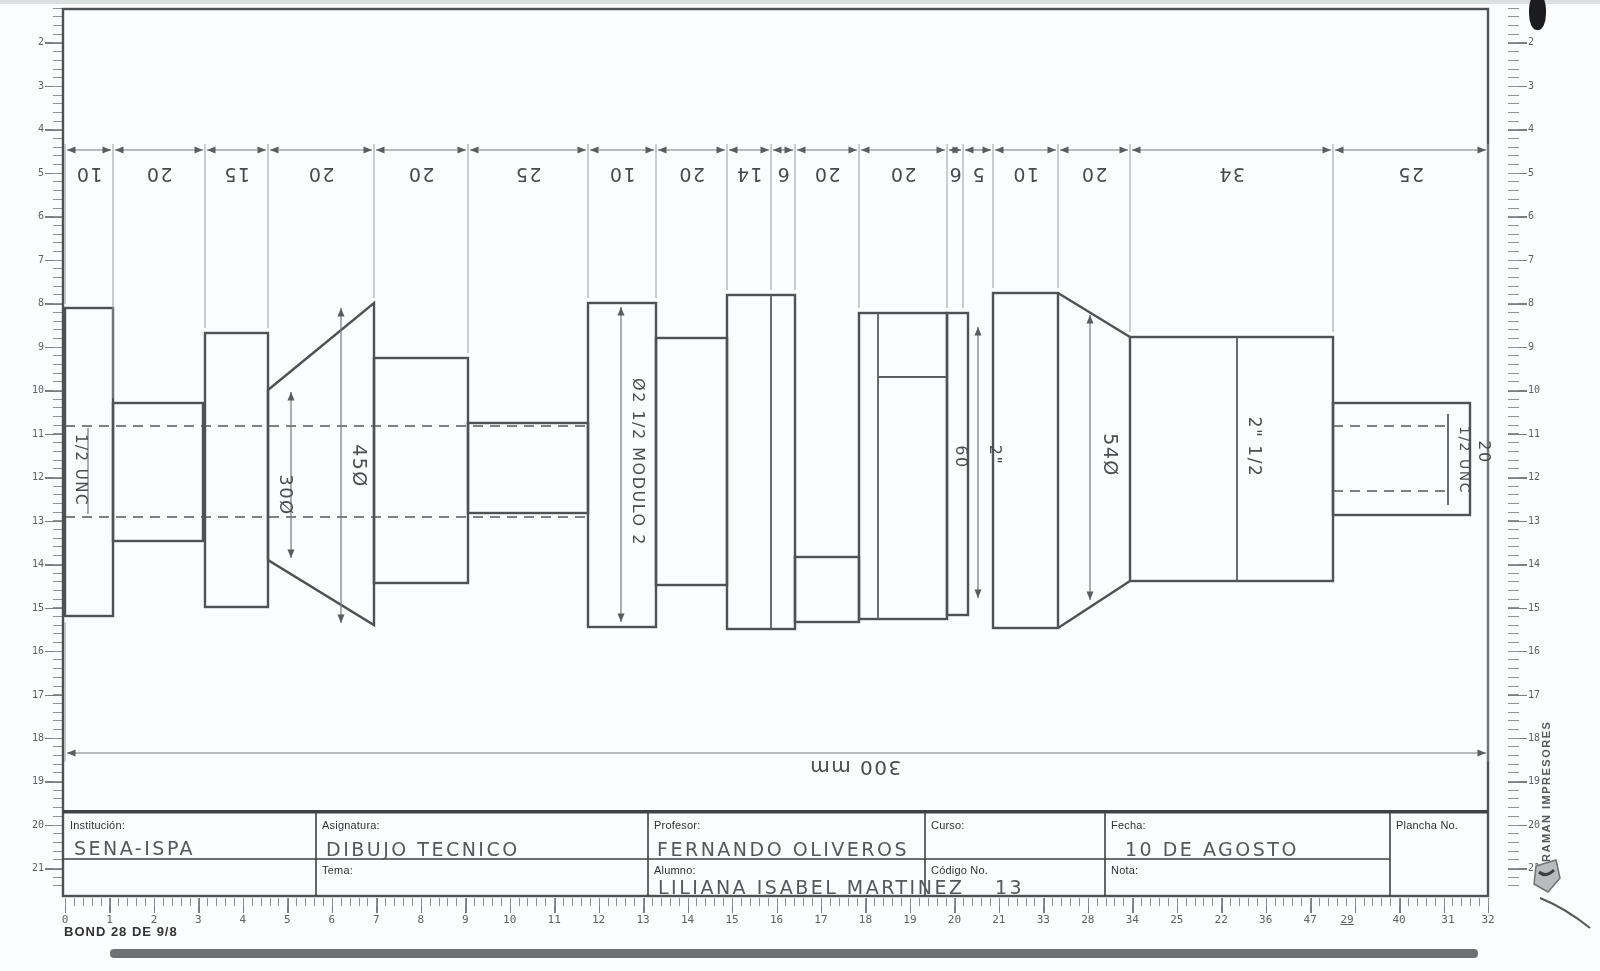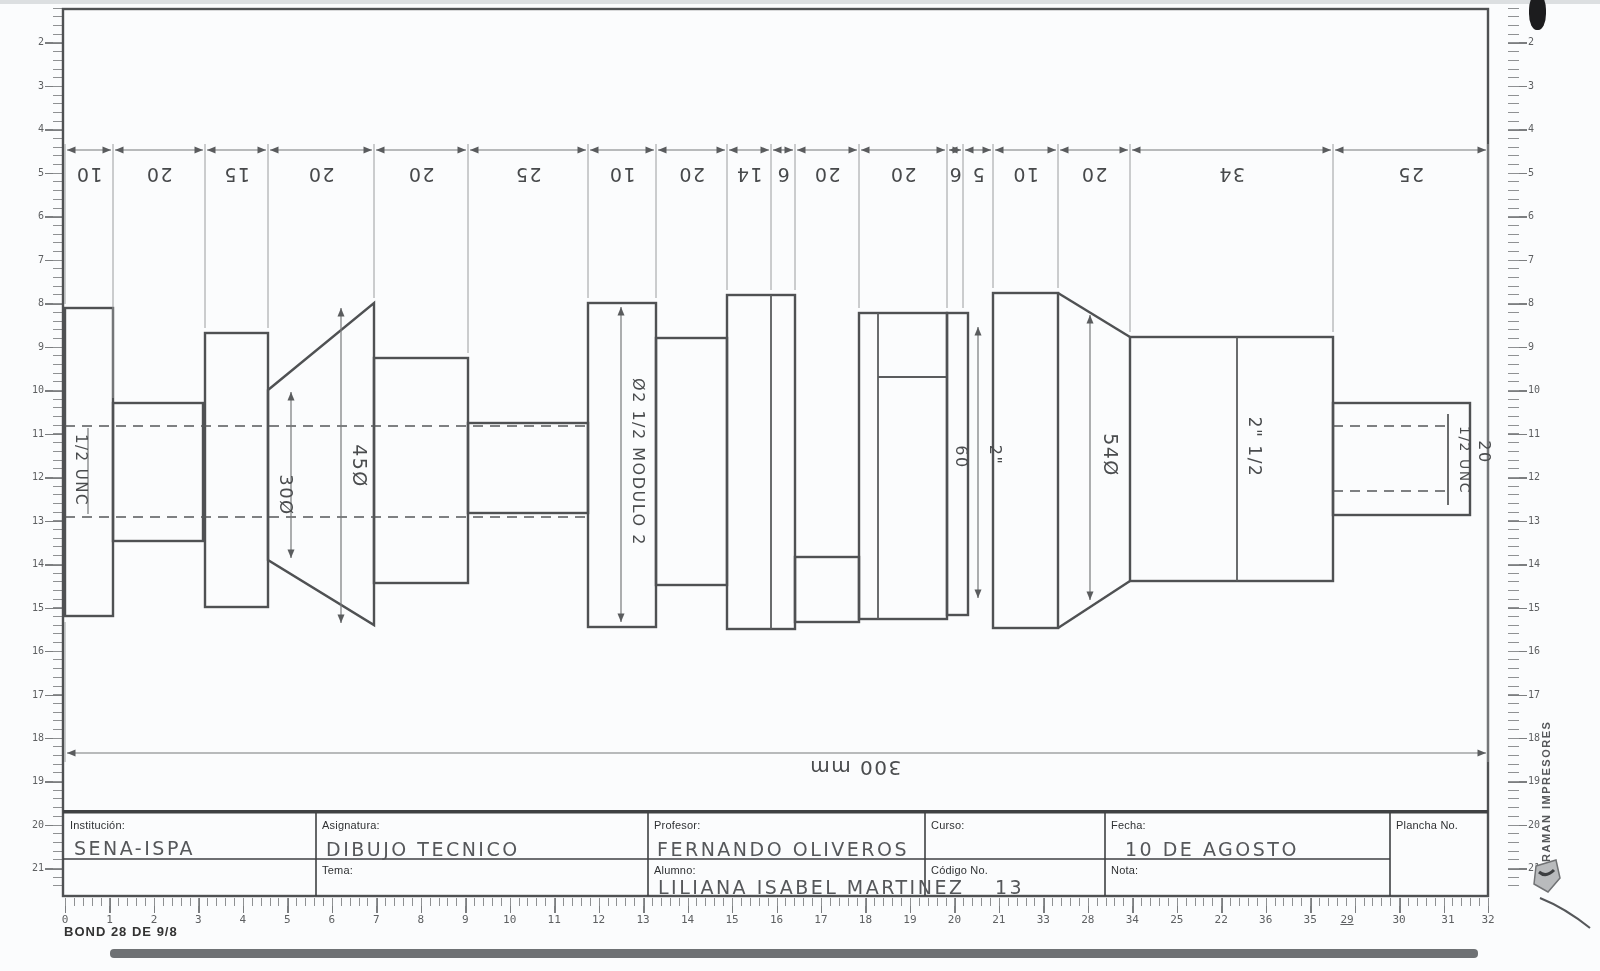--- a/index.html
+++ b/index.html
@@ -133,23 +133,23 @@
       <span class="ruler-num bottom" style="left: 854.46px; top: 915px;">18</span>
       <span class="ruler-num bottom" style="left: 898.93px; top: 915px;">19</span>
       <span class="ruler-num bottom" style="left: 943.4px; top: 915px;">20</span>
       <span class="ruler-num bottom" style="left: 987.87px; top: 915px;">21</span>
       <span class="ruler-num bottom" style="left: 1032.34px; top: 915px;">33</span>
       <span class="ruler-num bottom" style="left: 1076.81px; top: 915px;">28</span>
       <span class="ruler-num bottom" style="left: 1121.28px; top: 915px;">34</span>
       <span class="ruler-num bottom" style="left: 1165.75px; top: 915px;">25</span>
       <span class="ruler-num bottom" style="left: 1210.22px; top: 915px;">22</span>
       <span class="ruler-num bottom" style="left: 1254.69px; top: 915px;">36</span>
-      <span class="ruler-num bottom" style="left: 1299.16px; top: 915px;">35</span>
+      <span class="ruler-num bottom" style="left: 1299.16px; top: 915px;">47</span>
       <span class="ruler-num bottom" style="left: 1336px; top: 915px; text-decoration: underline;">29</span>
-      <span class="ruler-num bottom" style="left: 1388.1px; top: 915px;">30</span>
+      <span class="ruler-num bottom" style="left: 1388.1px; top: 915px;">40</span>
       <span class="ruler-num bottom" style="left: 1432.57px; top: 915px; text-align: right;">31</span>
       <span class="ruler-num bottom" style="left: 1477.04px; top: 915px;">32</span>
     </div>
 
   <svg width="1600" height="971" viewBox="0 0 1600 971">
     <defs>
       <marker id="arr" markerWidth="11" markerHeight="9" refX="9" refY="4" orient="auto-start-reverse" markerUnits="userSpaceOnUse">
         <path d="M0.5,0.5 L9,4 L0.5,7.5 Z" fill="#5a5c5e"></path>
       </marker>
     </defs>

